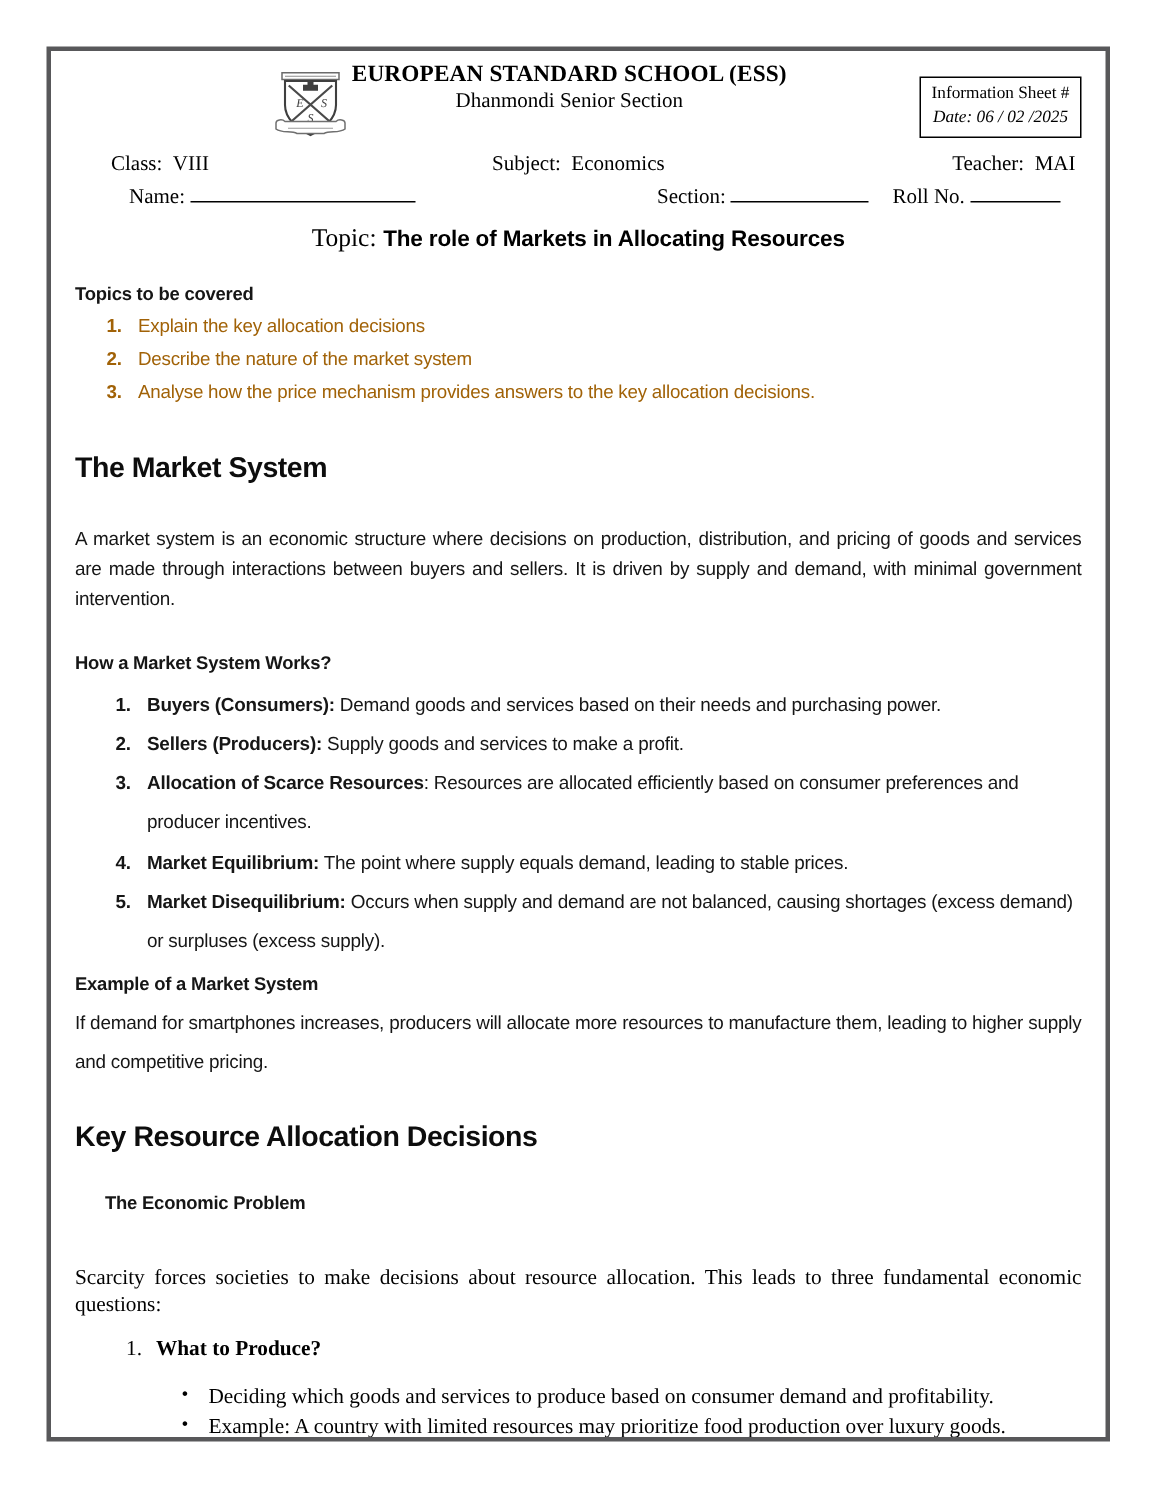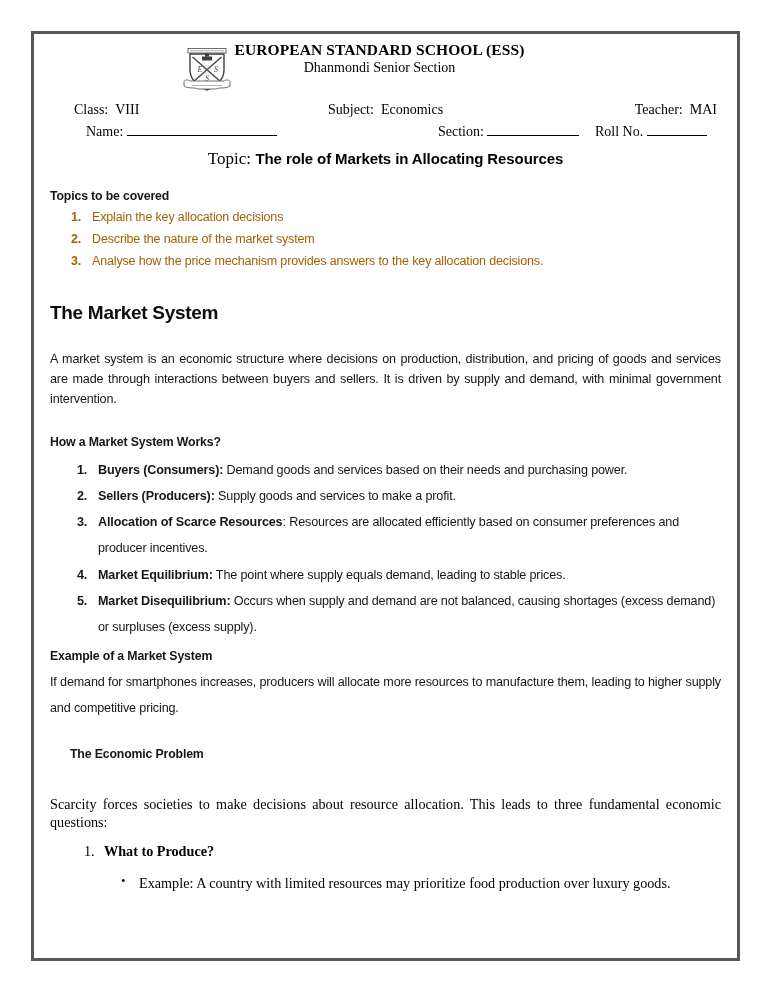--- a/index.html
+++ b/index.html
@@ -284,20 +284,24 @@
           <path d="M8 36 C8 34 12 33 14 35 L48 35 C50 33 54 34 54 36 L54 40 C50 43 44 41 40 43 L22 43 C18 41 12 43 8 40 Z" fill="#ffffff" stroke="#6f6f6f" stroke-width="1"></path>
           <line x1="16" y1="39.5" x2="46" y2="39.5" stroke="#9a9a9a" stroke-width="0.7"></line>
         </svg>
       </div>
 
       <div class="school-block">
         <div class="school-name">EUROPEAN STANDARD SCHOOL (ESS)</div>
         <div class="school-sub">Dhanmondi Senior Section</div>
       </div>
 
+      <div class="info-box">
+        <div>Information Sheet #</div>
+        <div class="date">Date: 06 / 02 /2025</div>
+      </div>
     </div>
 
     <div class="meta-row">
       <span class="m-left">
         <span>Class:</span>
         &nbsp;<span>VIII</span>
       </span>
       <span class="m-center">
         <span>Subject:</span>
         &nbsp;<span>Economics</span>
@@ -350,28 +354,32 @@
       <li><span class="b">Sellers (Producers):</span><span> Supply goods and services to make a profit.</span></li>
       <li><span class="b">Allocation of Scarce Resources</span><span>: Resources are allocated efficiently based on consumer preferences and producer incentives.</span></li>
       <li><span class="b">Market Equilibrium:</span><span> The point where supply equals demand, leading to stable prices.</span></li>
       <li><span class="b">Market Disequilibrium:</span><span> Occurs when supply and demand are not balanced, causing shortages (excess demand) or surpluses (excess supply).</span></li>
     </ol>
 
     <div class="sans-sub" style="margin-top:9px;">Example of a Market System</div>
 
     <p class="para-sans para-sans-loose" style="margin-top:7px;">If demand for smartphones increases, producers will allocate more resources to manufacture them, leading to higher supply and competitive pricing.</p>
 
+    <div style="margin-top:26px;">
+      <h1 class="h1-sans">Key Resource Allocation Decisions</h1>
+    </div>
 
     <div class="sans-sub" style="margin-top:25px;margin-left:20px;">The Economic Problem</div>
 
     <p class="serif-para" style="margin-top:34px;">Scarcity forces societies to make decisions about resource allocation. This leads to three fundamental economic questions:</p>
 
     <ol class="q-list">
       <li>
         <span class="q-title">What to Produce?</span>
         <ul class="sub-bullets">
+          <li>Deciding which goods and services to produce based on consumer demand and profitability.</li>
           <li>Example: A country with limited resources may prioritize food production over luxury goods.</li>
         </ul>
       </li>
     </ol>
 
   </div>
 </div>
 
 </body></html>

